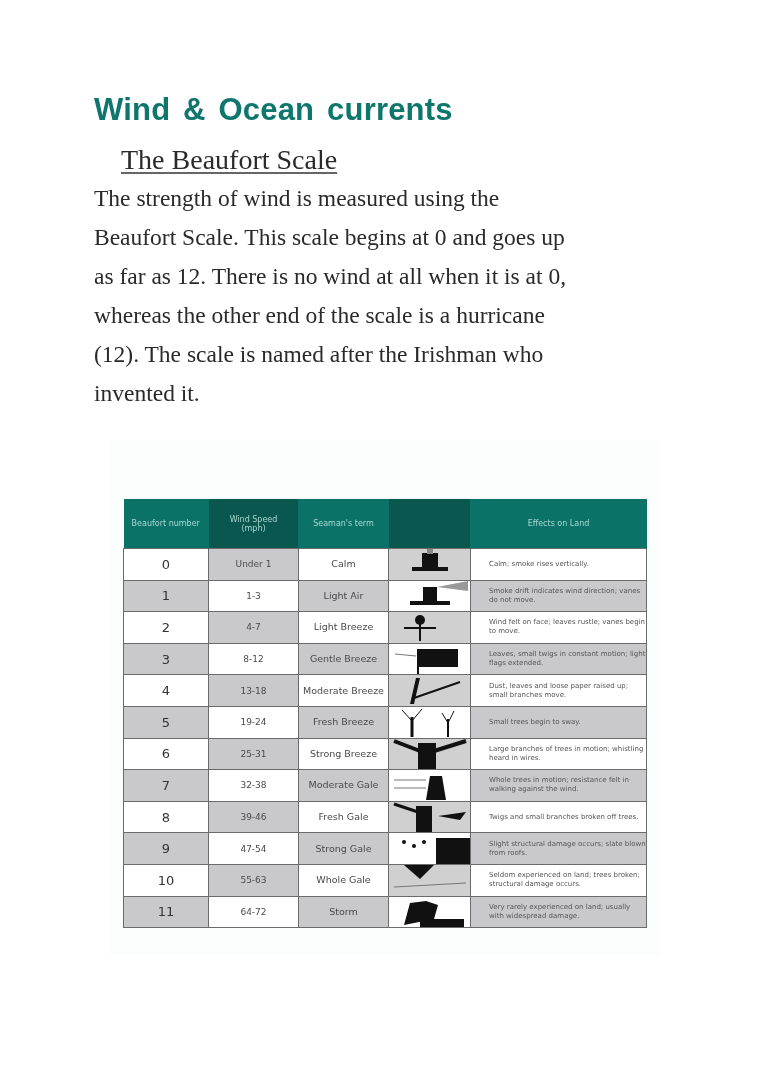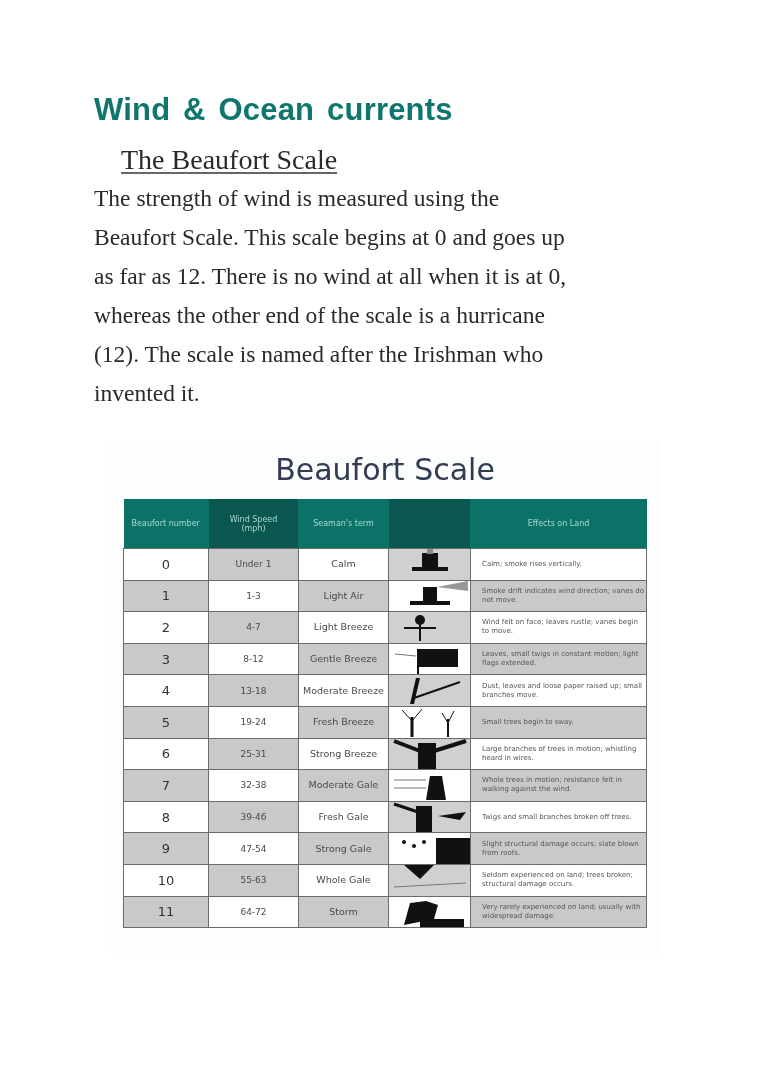--- a/index.html
+++ b/index.html
@@ -38,21 +38,21 @@
     background:#0b7268; color:#a9d8d2; font-weight:normal;
     font-size:8px; line-height:9px; height:33px; padding:8px;
     border-right:1px solid #0b7268;
   }
   table.beaufort th.dark { background:#0a5750;text-align:center; }
   table.beaufort td {
     border:1px solid #6b6b6b; height:30.6px; padding:0;
     text-align:center; vertical-align:middle; font-size:9px;
   }
   table.beaufort td.num { font-size:13px; color:#333; }
-  table.beaufort td.effect { text-align:left; padding-left:11px; font-size:7px; line-height:9px; color:#555; }
+  table.beaufort td.effect { text-align:left; padding-left:18px; font-size:7px; line-height:9px; color:#555; }
   table.beaufort td.term { font-size:9.5px; line-height:12px; }
   .w { background:#ffffff; }
   .g { background:#c9c9cb; }
   .pict { background:#d6d6d6; position:relative; overflow:hidden; }
   .pict svg { display:block; width:80px; height:30px; margin:0 auto; }
 </style>
 </head>
 <body>
 
 <div class="page-title">Wind &amp; Ocean currents</div>
@@ -60,21 +60,20 @@
 <div class="body-text">
   <span>The strength of wind is measured using the</span>
   <span>Beaufort Scale. This scale begins at 0 and goes up</span>
   <span>as far as 12. There is no wind at all when it is at 0,</span>
   <span>whereas the other end of the scale is a hurricane</span>
   <span>(12). The scale is named after the Irishman who</span>
   <span>invented it.</span>
 </div>
 
 <div class="figure">
-  <div class="figure-title">Beaufort Scale</div>
   <table class="beaufort">
     <colgroup>
       <col style="width:85px">
         <col style="width:90px">
         <col style="width:90px">
         <col style="width:82px">
         <col style="width:176px">
     </colgroup>
     <thead>
       <tr>

